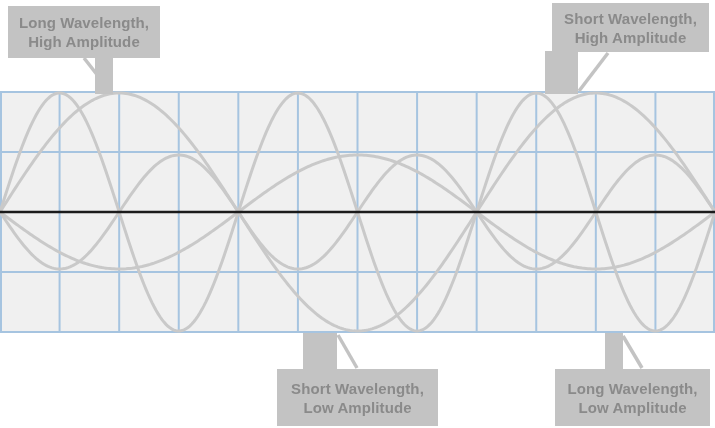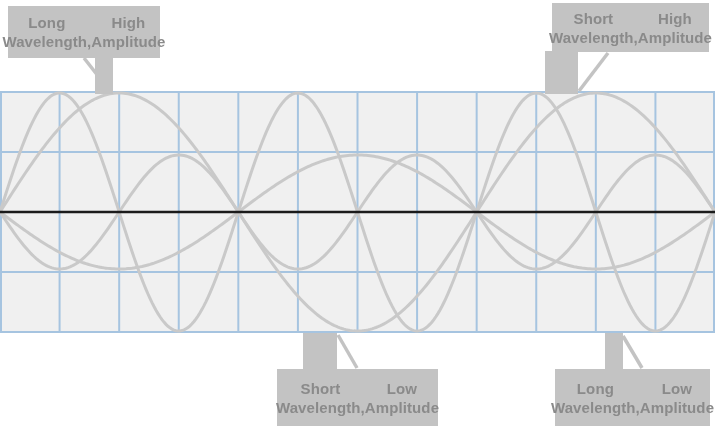--- a/index.html
+++ b/index.html
@@ -1,20 +1,20 @@
 <!DOCTYPE html>
 <html><head>
 <meta charset="utf-8">
 <style>
   html,body{margin:0;padding:0;}
   body{font-family:"Liberation Sans",sans-serif;}
   .stage{position:relative;width:715px;height:428px;overflow:hidden;}
   .callout{
     position:absolute;
-    display:flex;flex-direction:row;align-items:center;justify-content:center;
+    display:flex;flex-direction:column;align-items:center;justify-content:center;
     text-align:center;
     font-weight:700;font-size:15px;line-height:19px;
     letter-spacing:0.1px;
   }
   .callout--long-high{left:8px;top:6px;width:152px;height:52px;}
   .callout--short-high{left:552px;top:3px;width:157px;height:49px;}
   .callout--short-low{left:277px;top:369px;width:161px;height:57px;}
   .callout--long-low{left:555px;top:369px;width:155px;height:57px;}
   #chart-svg{position:absolute;left:0;top:0;display:block;}
 </style>

